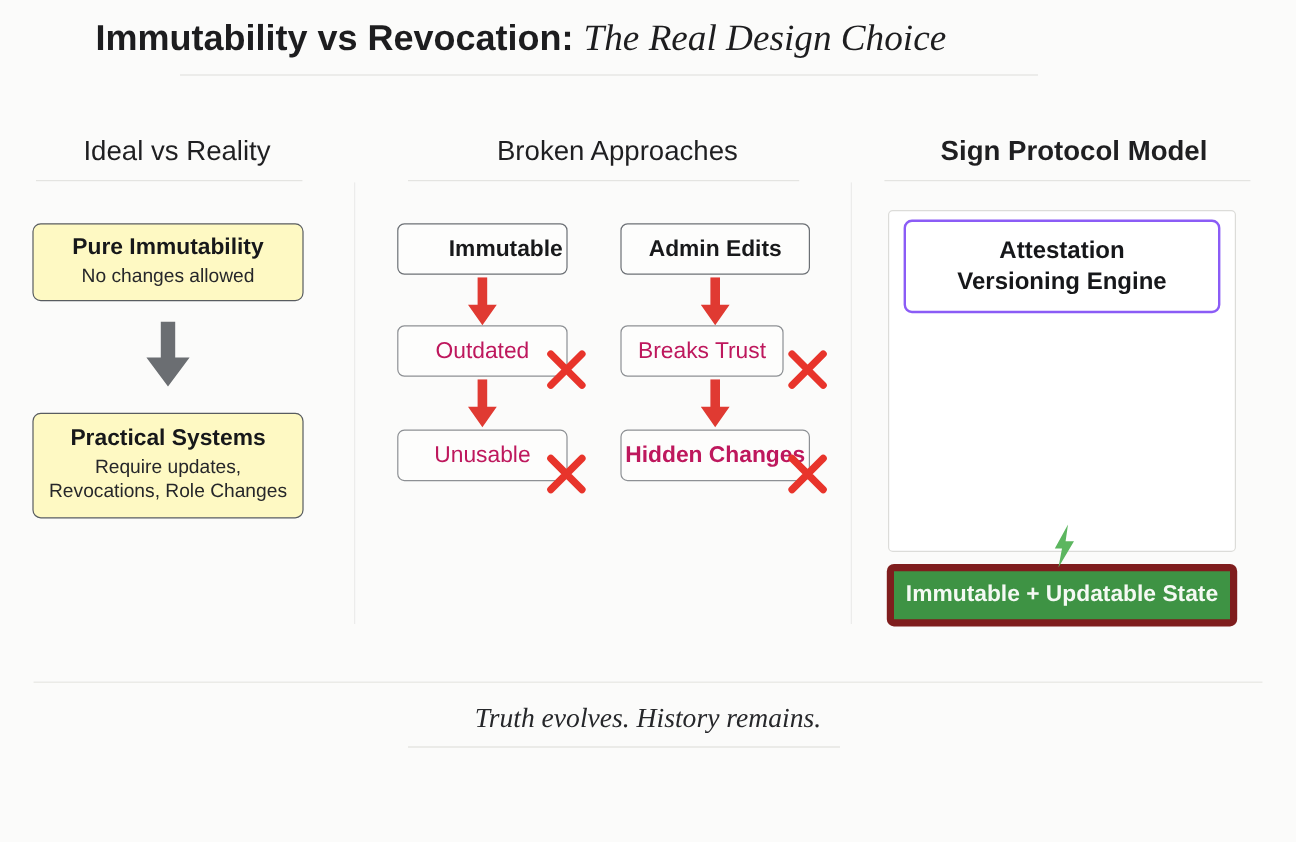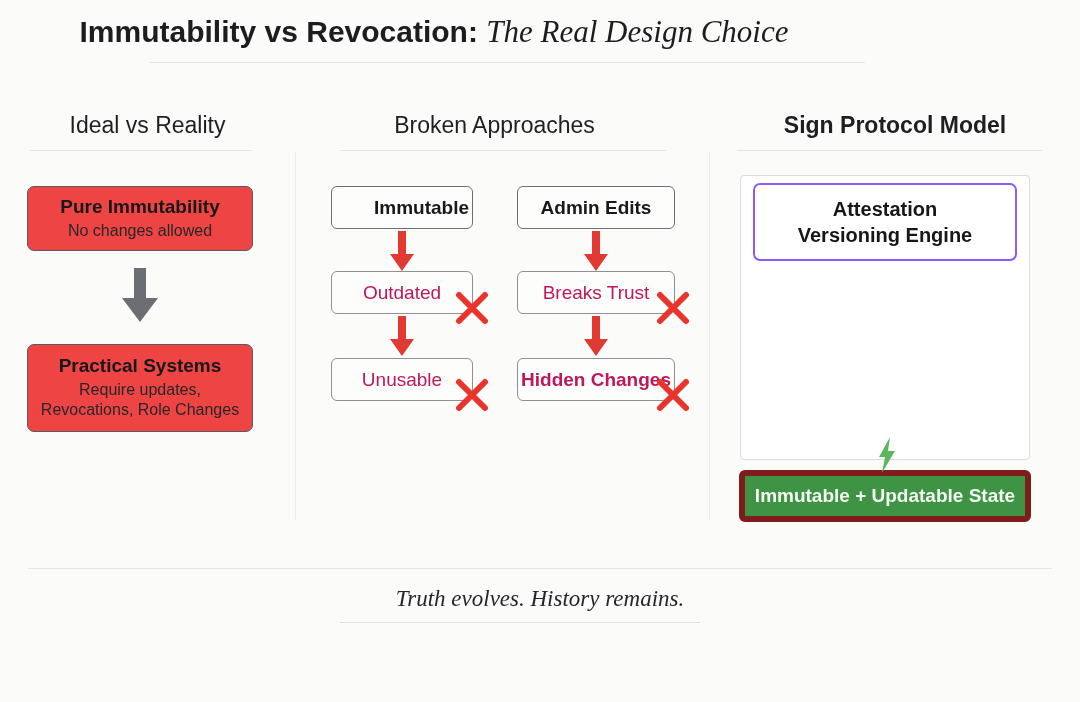--- a/index.html
+++ b/index.html
@@ -68,21 +68,21 @@
   .head-rule {
     position: absolute;
     height: 1px;
     background: #e4e4e1;
   }
 
   
   .box {
     position: absolute;
     box-sizing: border-box;
-    background: #ef4444;
+    background: #fef9c3;
     border: 1.5px solid #585c60;
     border-radius: 7px;
     display: flex;
     flex-direction: column;
     align-items: center;
     justify-content: center;
     text-align: center;
   }
   .box .b-title {
     font-weight: bold;
@@ -278,21 +278,21 @@
       <path d="M14 0 H26 V30 H38 L20 54 L2 30 H14 Z" fill="#6b6e72"></path>
     </svg>
   </div>
 
   <div class="box" style="left:27px; top:344px; width:226px; height:88px;">
     <div class="b-title">Practical Systems</div>
     <div class="b-sub">Require updates,</div>
     <div class="b-sub" style="margin-top:0;">Revocations, Role Changes</div>
   </div>
 
-  <div class="col-head" style="left:288px; top:112px; width:413px;">Broken Approaches</div>
+  <div class="col-head" style="left:308px; top:112px; width:413px;">Broken Approaches</div>
   <div class="head-rule" style="left:340px; top:150px; width:326px;"></div>
 
   <div class="chain-box neutral" style="left:331px; top:186px; width:142px; height:43px;padding-left:39px;">Immutable</div>
   <div class="red-arrow" style="left:389px; top:231px;">
     <svg width="26" height="42" viewBox="0 0 26 42">
       <path d="M9 0 H17 V23 H25 L13 40 L1 23 H9 Z" fill="#e03a32"></path>
     </svg>
   </div>
   <div class="chain-box bad" style="left:331px; top:271px; width:142px; height:43px;">Outdated</div>
   <div class="x-mark" style="left:455px; top:291px;">
@@ -311,21 +311,21 @@
       <path d="M4 4 L30 30 M30 4 L4 30" stroke="#e8342b" stroke-width="6" stroke-linecap="round"></path>
     </svg>
   </div>
 
   <div class="chain-box neutral" style="left:517px; top:186px; width:158px; height:43px;">Admin Edits</div>
   <div class="red-arrow" style="left:583px; top:231px;">
     <svg width="26" height="42" viewBox="0 0 26 42">
       <path d="M9 0 H17 V23 H25 L13 40 L1 23 H9 Z" fill="#e03a32"></path>
     </svg>
   </div>
-  <div class="chain-box bad" style="left:517px; top:271px; width:158px; height:43px;">Breaks Trust</div>
+  <div class="chain-box bad" style="left:517px; top:271px; width:136px; height:43px;">Breaks Trust</div>
   <div class="x-mark" style="left:656px; top:291px;">
     <svg width="34" height="34" viewBox="0 0 34 34">
       <path d="M4 4 L30 30 M30 4 L4 30" stroke="#e8342b" stroke-width="6" stroke-linecap="round"></path>
     </svg>
   </div>
   <div class="red-arrow" style="left:583px; top:316px;">
     <svg width="26" height="42" viewBox="0 0 26 42">
       <path d="M9 0 H17 V23 H25 L13 40 L1 23 H9 Z" fill="#e03a32"></path>
     </svg>
   </div>

